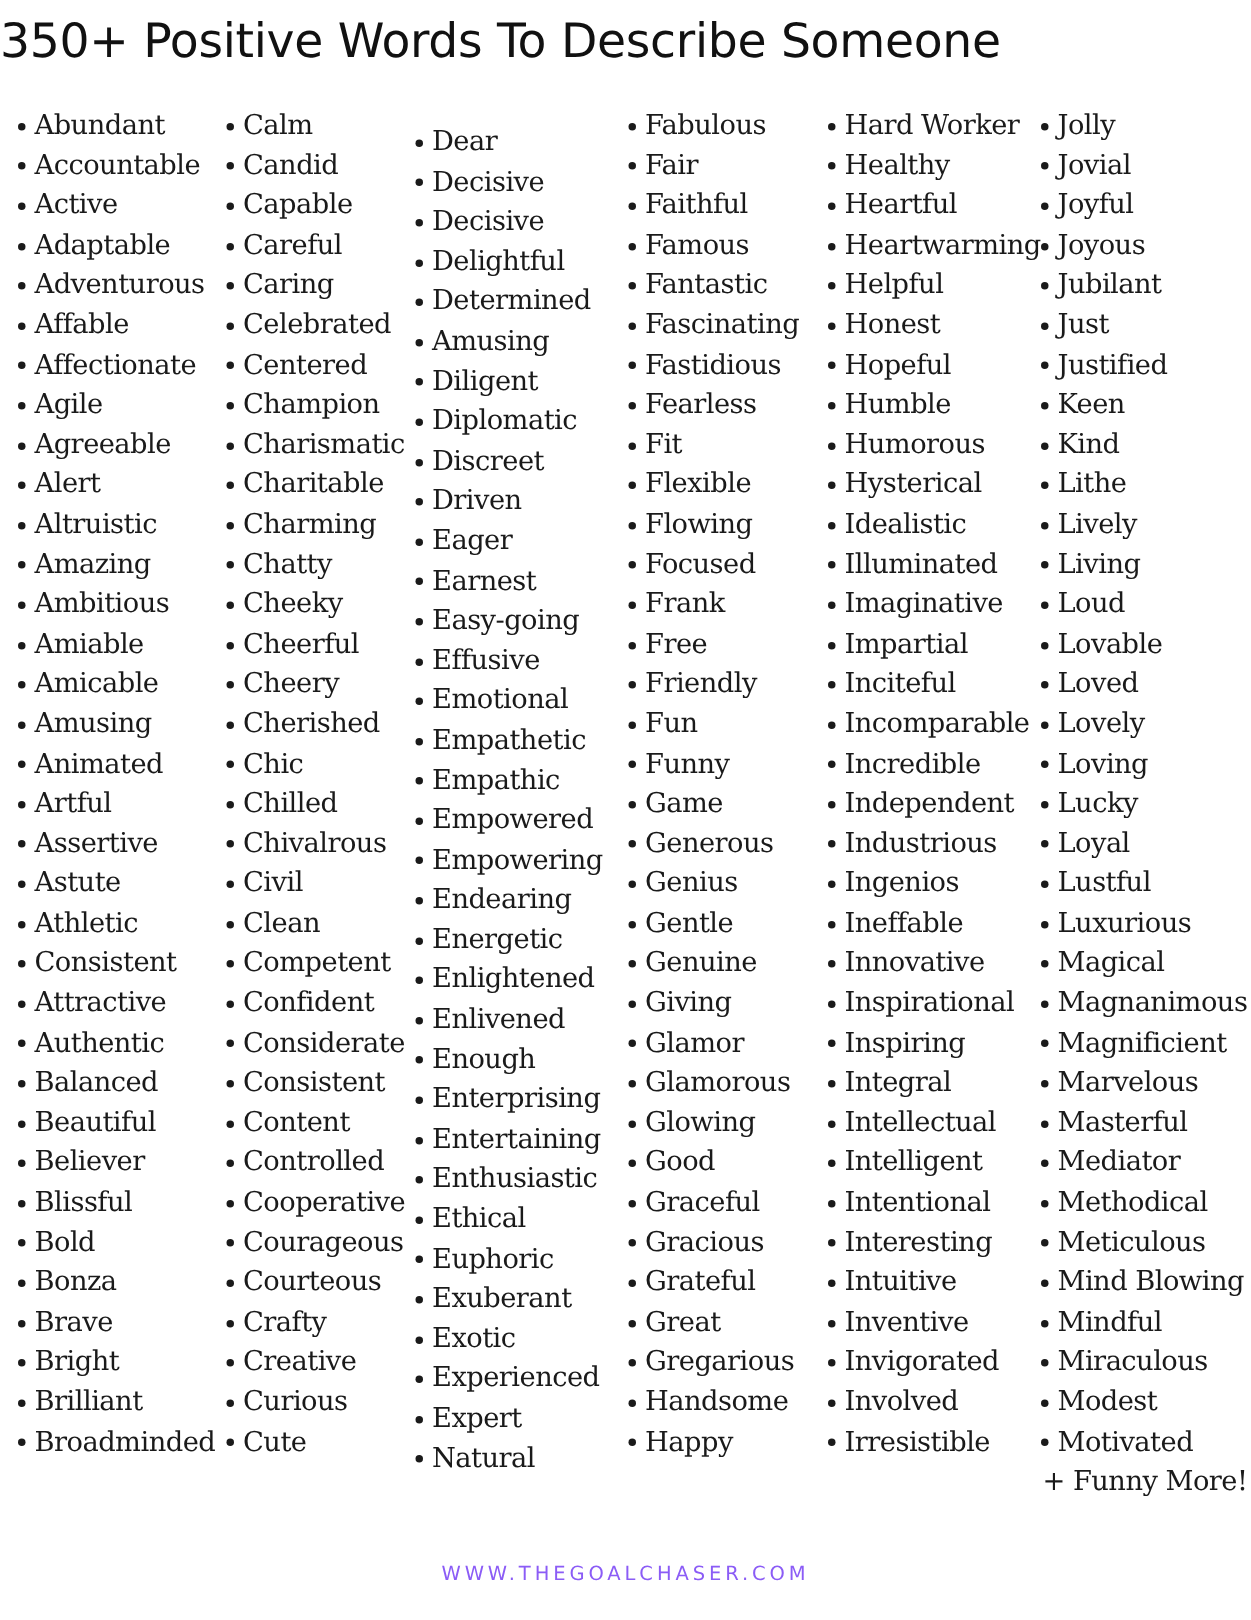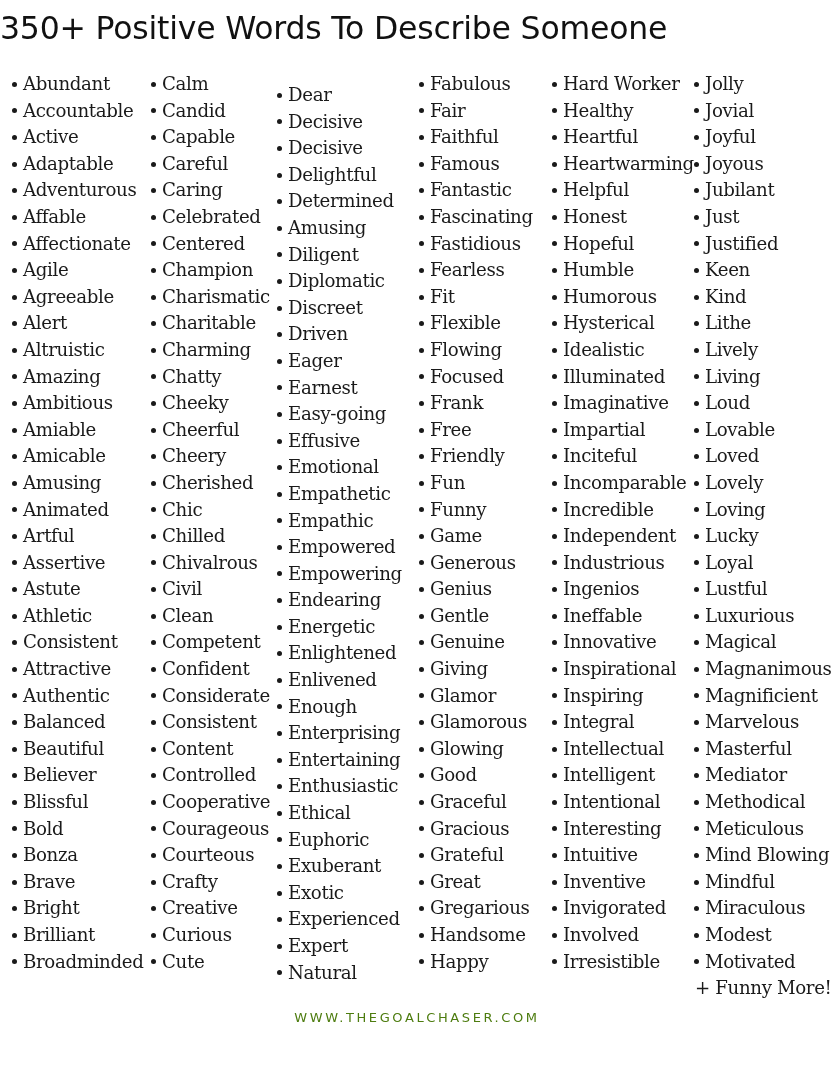--- a/index.html
+++ b/index.html
@@ -18,23 +18,23 @@
       font-size: 18.2px; white-space: nowrap;
       letter-spacing: -0.35px;
       display: flex; align-items: center;
     }
     .bullet {
       display: inline-block; width: 5px; height: 5px; border-radius: 50%;
       background: #1a1a1a; margin-right: 6px; flex: 0 0 auto;
     }
     .more { font-size: 18.2px; height: 26.6px; line-height: 26.6px; white-space: nowrap; letter-spacing: -0.35px; }
     .footer {
-      position: absolute; left: 0; top: 1010px; width: 834px; text-align: center;
+      position: absolute; left: 0; top: 1042px; width: 834px; text-align: center;
       font-family: "DejaVu Sans", sans-serif; font-size: 13px;
-      letter-spacing: 2.6px; color: #4d7c0f;
+      letter-spacing: 2.6px; color: #8b5cf6;
     }
   </style>
 </head>
 <body>
 
 <div class="title">350+ Positive Words To Describe Someone</div>
 
 <div id="columns">
     <div class="column" style="left: 12px;">
       <div class="item">

